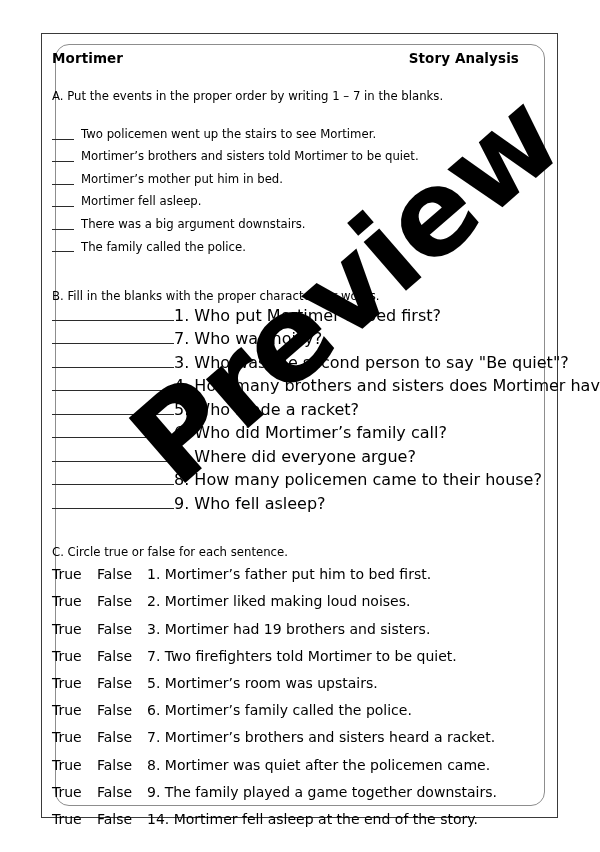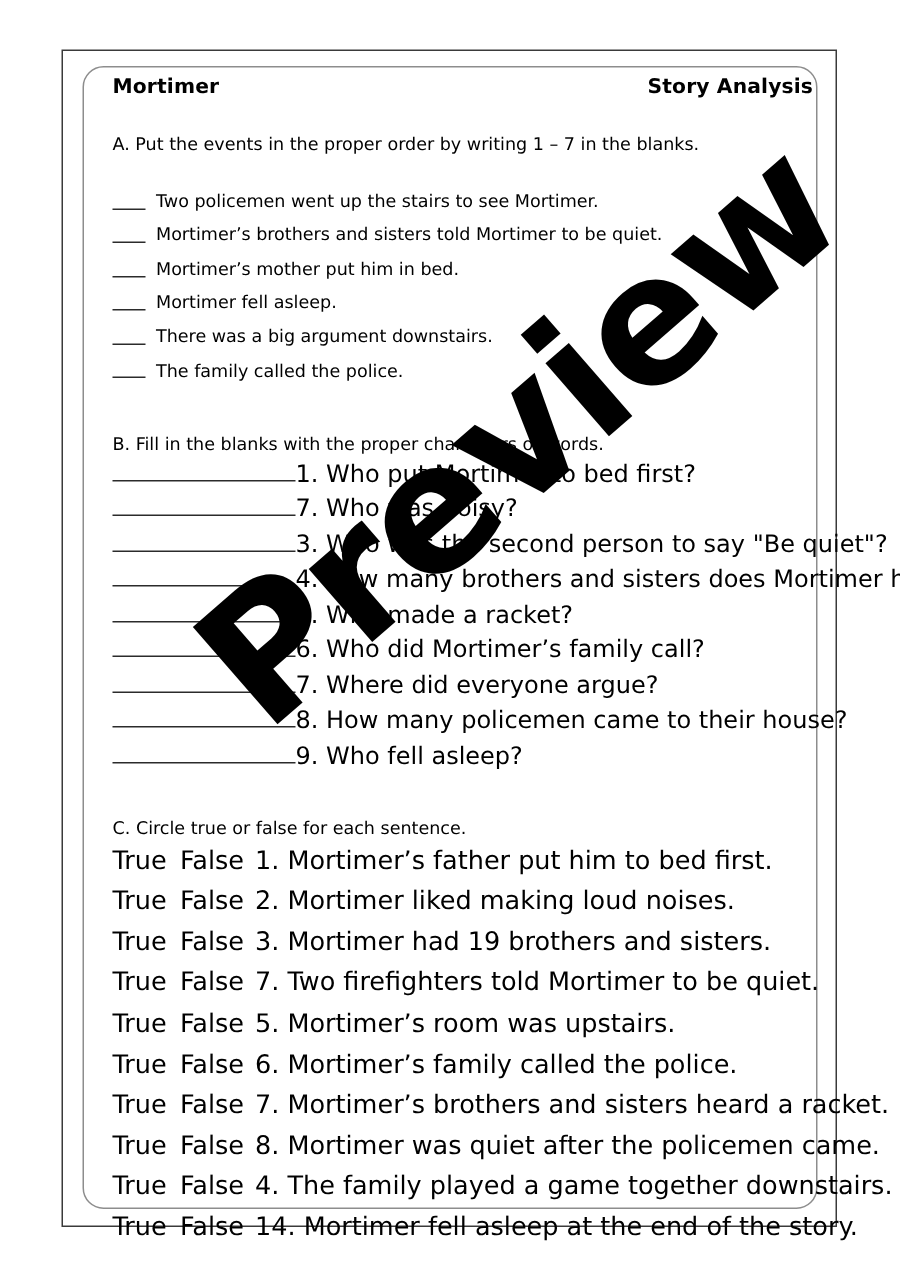--- a/index.html
+++ b/index.html
@@ -35,21 +35,21 @@
     height: 762px;
     border: 1px solid #8d8d8d;
     border-radius: 14px;
     box-sizing: border-box;
     background: transparent;
   }
 
   
   #content {
     position: absolute;
-    left: 75px;
+    left: 52px;
     top: 50px;
     width: 470px;
     height: 750px;
   }
 
   .header-row {
     display: flex;
     justify-content: space-between;
     align-items: baseline;
     width: 467px;
@@ -102,21 +102,21 @@
   .blank-long {
     display: inline-block;
     width: 122px;
     border-bottom: 1.3px solid #2b2b2b;
     height: 9px;
     margin-right: 0px;
     flex: none;
   }
 
   .list-c .row {
-    font-size: 17px;
+    font-size: 14px;
     line-height: 1.0;
     height: 27.2px;
     white-space: nowrap;
     display: flex;
     align-items: center;
   }
   .tf-true { display: inline-block; width: 45px; flex: none; }
   .tf-false { display: inline-block; width: 50px; flex: none; }
   .tf-text { display: inline-block; }
 
@@ -272,21 +272,21 @@
           <span class="tf-text">7. Mortimer’s brothers and sisters heard a racket.</span>
       </div>
       <div class="row">
         <span class="tf-true">True</span>
           <span class="tf-false">False</span>
           <span class="tf-text">8. Mortimer was quiet after the policemen came.</span>
       </div>
       <div class="row">
         <span class="tf-true">True</span>
           <span class="tf-false">False</span>
-          <span class="tf-text">4. The family played a game together downstairs.</span>
+          <span class="tf-text">9. The family played a game together downstairs.</span>
       </div>
       <div class="row">
         <span class="tf-true">True</span>
           <span class="tf-false">False</span>
           <span class="tf-text">14. Mortimer fell asleep at the end of the story.</span>
       </div>
     </div>
   </div>
 
 </div>

